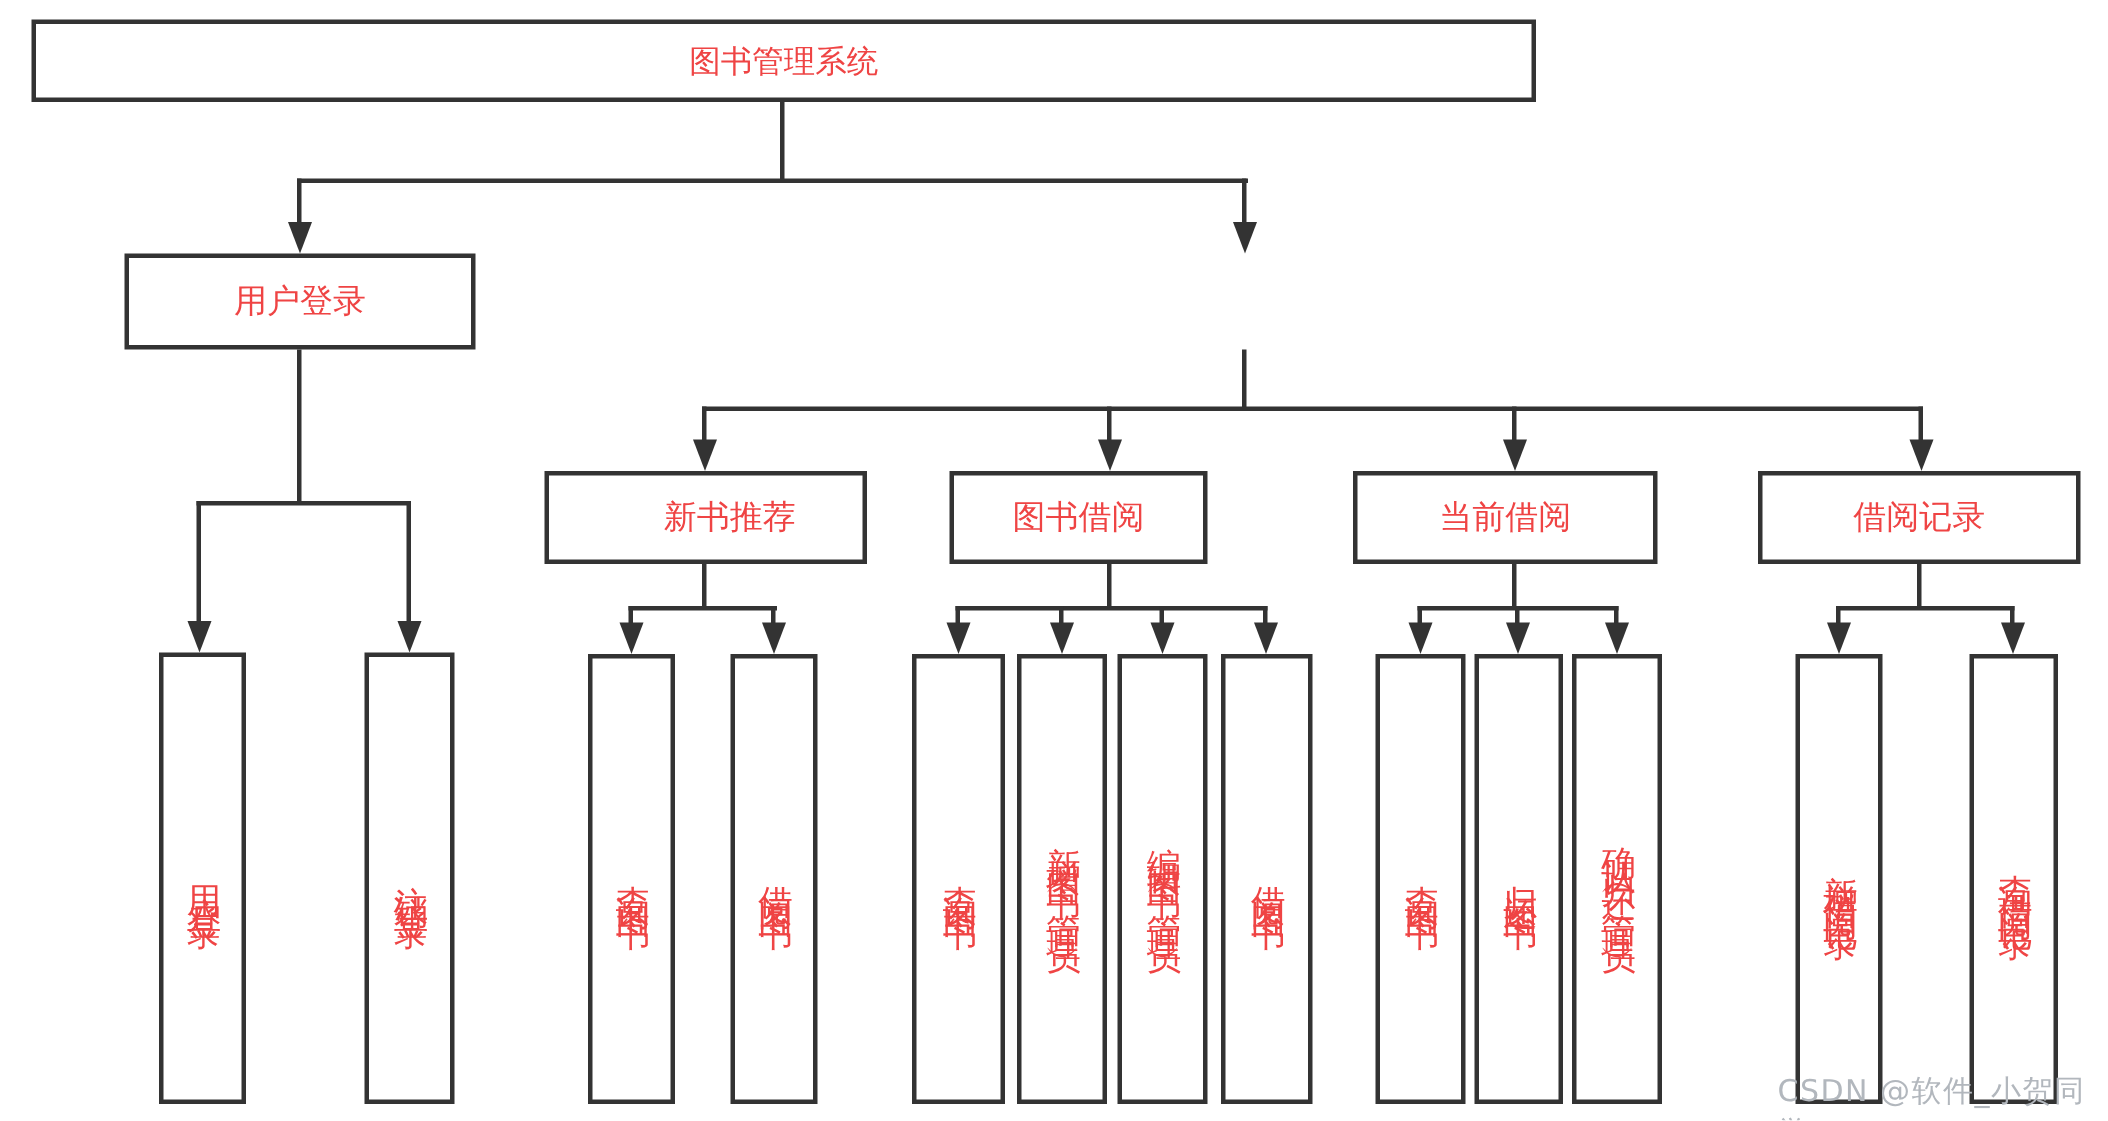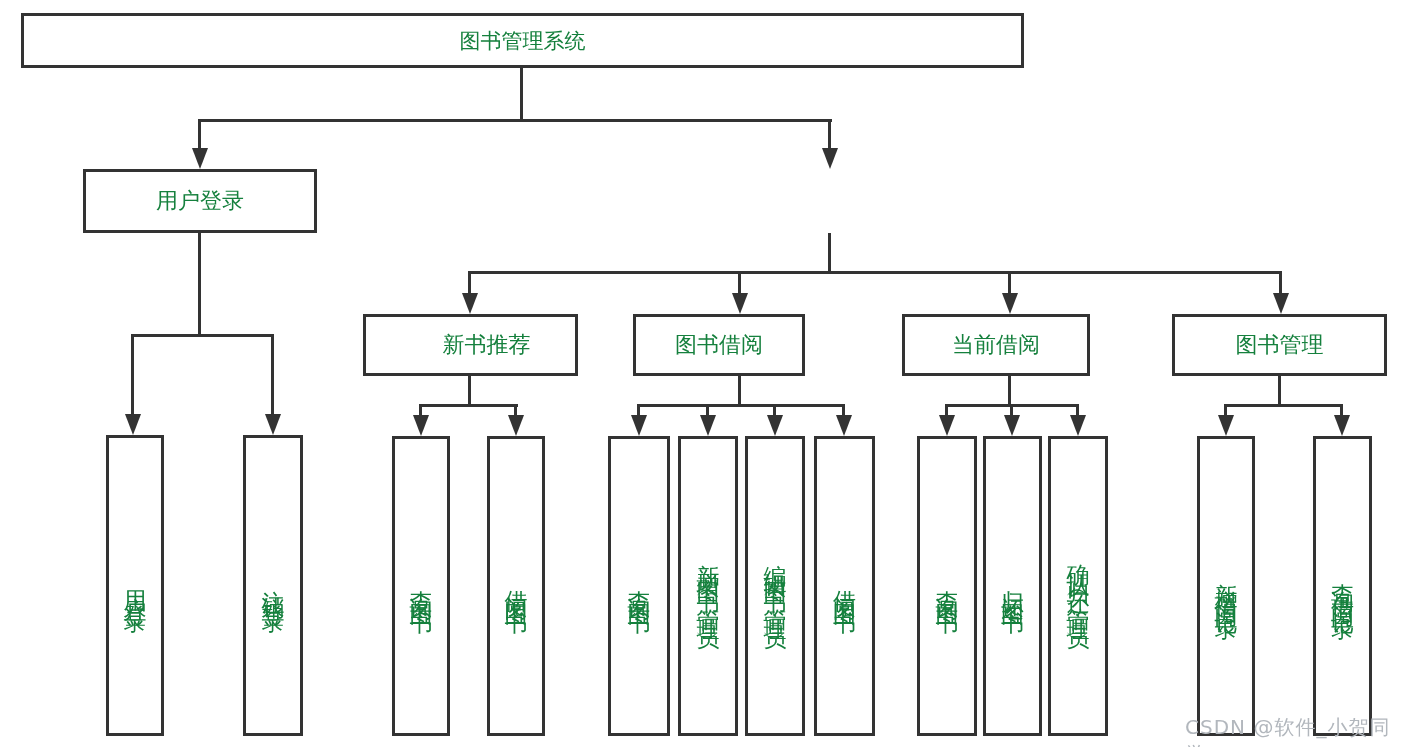--- a/index.html
+++ b/index.html
@@ -3,28 +3,28 @@
 <meta charset="utf-8">
 <style>
   html,body{margin:0;padding:0;background:#ffffff;}
   .canvas{
     position:relative;width:1405px;height:747px;background:#ffffff;overflow:hidden;
     font-family:"DejaVu Sans","Liberation Sans",sans-serif;color:#333333;
   }
   .box{
     position:absolute;box-sizing:border-box;border:3px solid #333333;background:#ffffff;
     display:flex;align-items:center;justify-content:center;
-    font-size:22px;color:#15803d;white-space:nowrap;
+    font-size:22px;color:#ef4444;white-space:nowrap;
   }
   .b-root{left:21px;top:13px;width:1003px;height:55px;font-size:21px;}
   .b-userlogin{left:83px;top:169px;width:234px;height:64px;}
   .b-bookmgmt{left:711px;top:169px;width:238px;height:64px;}
   .b-nbr{left:363px;top:314px;width:215px;height:62px;padding-left:32px;}
   .b-bbr{left:633px;top:314px;width:172px;height:62px;}
-  .b-cbr{left:902px;top:314px;width:188px;height:62px;}
+  .b-cbr{left:902px;top:314px;width:203px;height:62px;}
   .b-brr{left:1172px;top:314px;width:215px;height:62px;}
   .leaf{
     writing-mode:vertical-rl;text-orientation:mixed;
     font-size:23px;letter-spacing:7px;line-height:1;
     top:436px;height:300px;
   }
   .leaf.lg{top:435px;height:301px;}
   .leaf.long{letter-spacing:9px;}
   .vline{position:absolute;width:3px;background:#333333;}
   .hline{position:absolute;height:3px;background:#333333;}
@@ -43,21 +43,21 @@
 
 <div class="canvas">
 
   <div class="box b-root">图书管理系统</div>
 
   <div class="box b-userlogin">用户登录</div>
 
   <div class="box b-nbr">新书推荐</div>
   <div class="box b-bbr">图书借阅</div>
   <div class="box b-cbr">当前借阅</div>
-  <div class="box b-brr">图书管理</div>
+  <div class="box b-brr">借阅记录</div>
 
   <div class="box leaf lg" style="left:106px;width:58px">用户登录</div>
   <div class="box leaf lg" style="left:243px;width:60px">注销登录</div>
 
   <div class="box leaf" style="left:392px;width:58px">查询图书</div>
   <div class="box leaf" style="left:487px;width:58px">借阅图书</div>
 
   <div class="box leaf" style="left:608px;width:62px">查询图书</div>
   <div class="box leaf long" style="left:678px;width:60px">新增图书（管理员）</div>
   <div class="box leaf long" style="left:745px;width:60px">编辑图书（管理员）</div>

